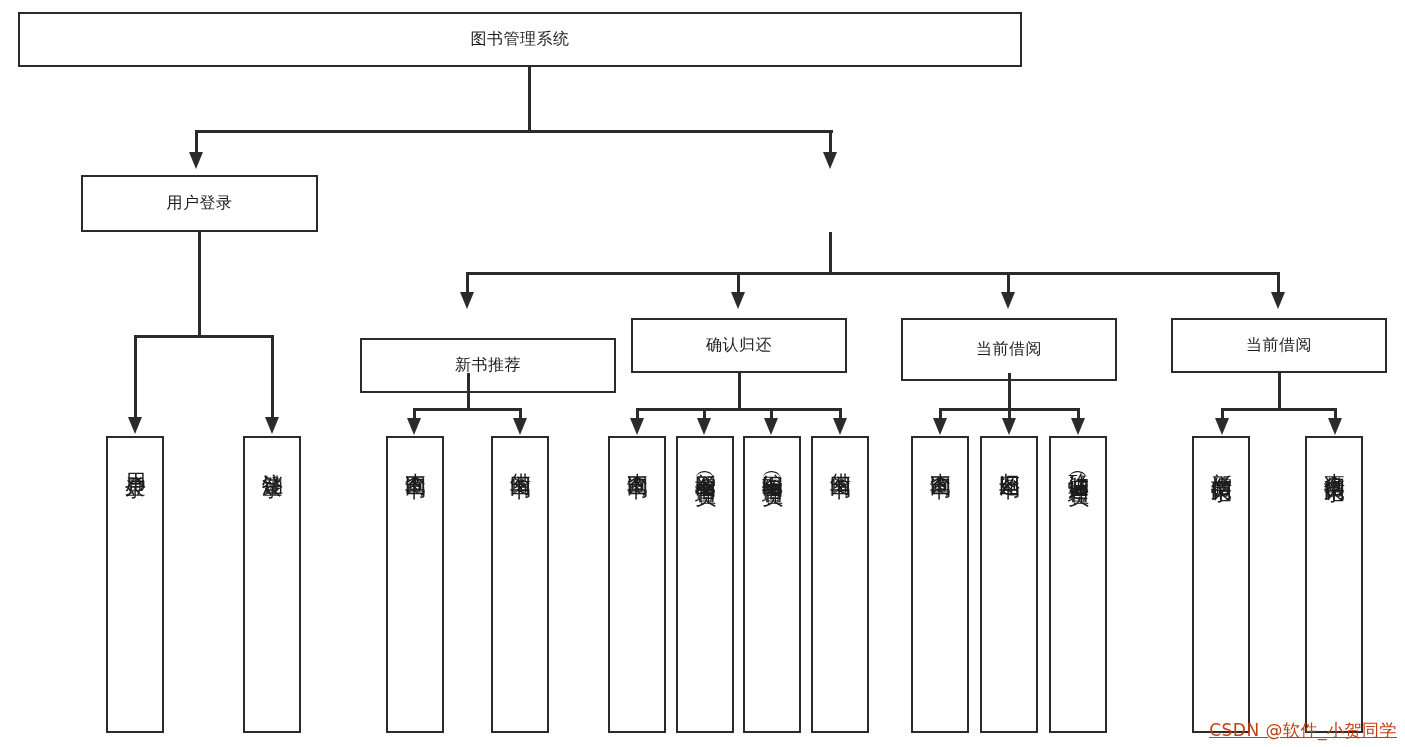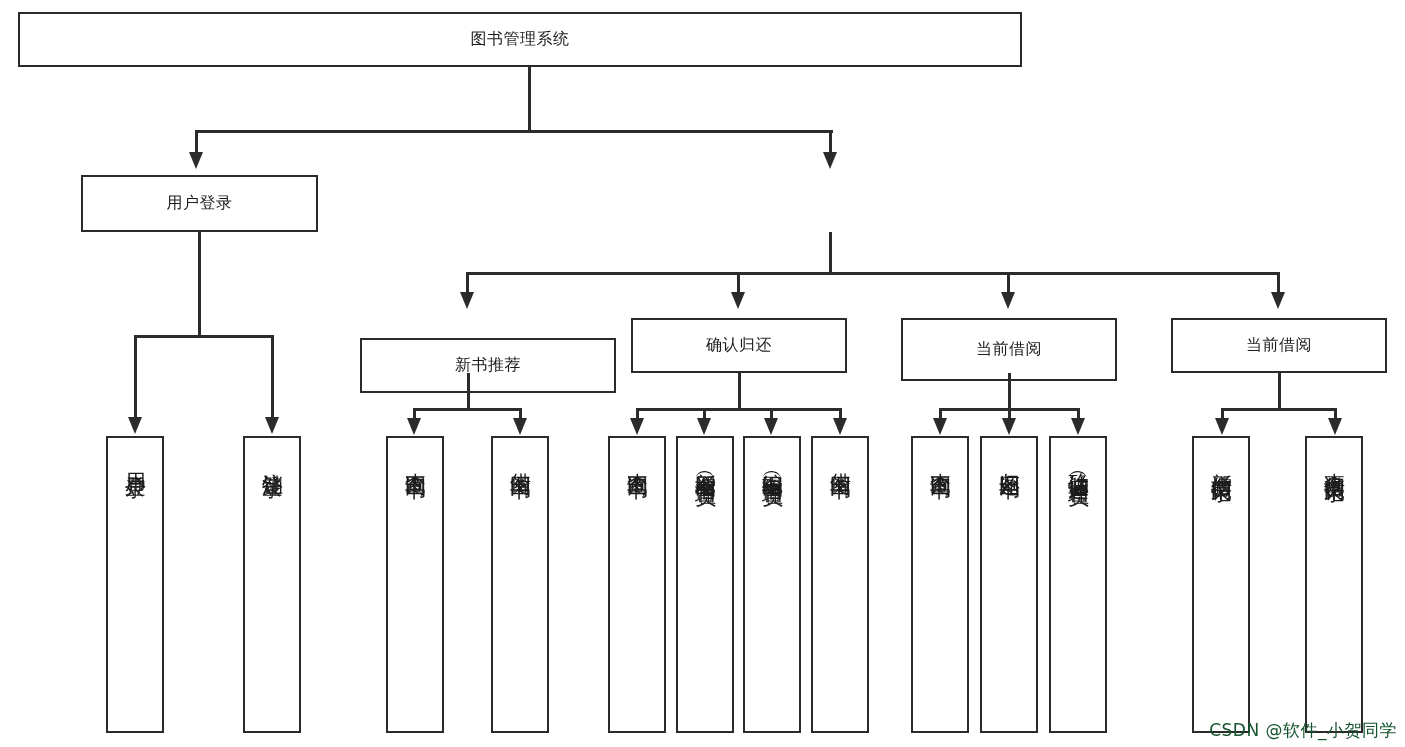--- a/index.html
+++ b/index.html
@@ -66,23 +66,24 @@
     border-left: 7.5px solid transparent;
     border-right: 7.5px solid transparent;
     border-top: 17px solid #2b2b2b;
   }
   
   #watermark {
     position: absolute;
     right: 8px;
     bottom: 5px;
     font-size: 17px;
-    color: #14532d;
+    color: #c2410c;
     white-space: nowrap;
     letter-spacing: 0.5px;
+    text-decoration: underline;
   }
 </style>
 </head>
 <body>
 
 <div id="canvas">
 
   <div class="node" style="left:18px; top:12px; width:1004px; height:55px;">
     <span class="node-label">图书管理系统</span>
   </div>

